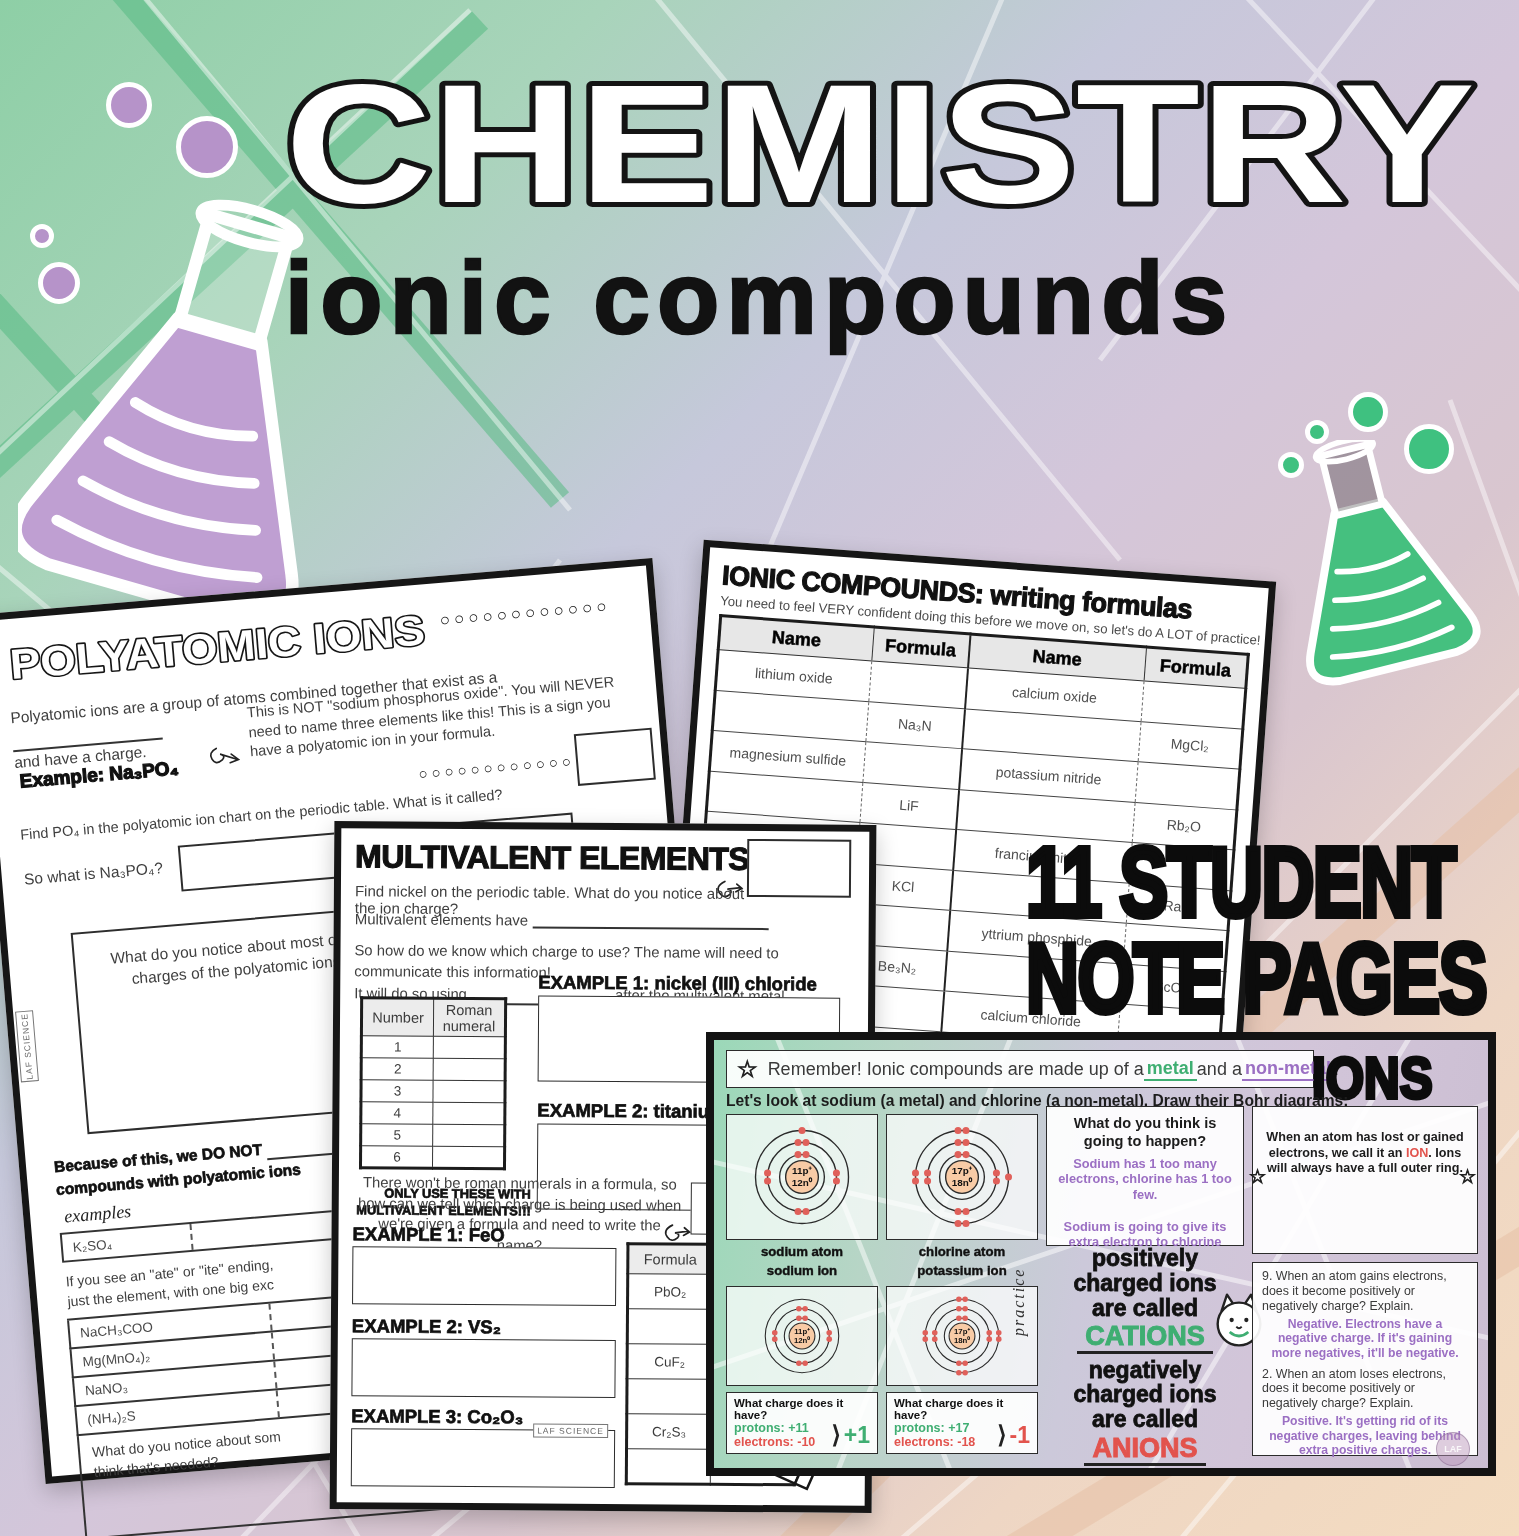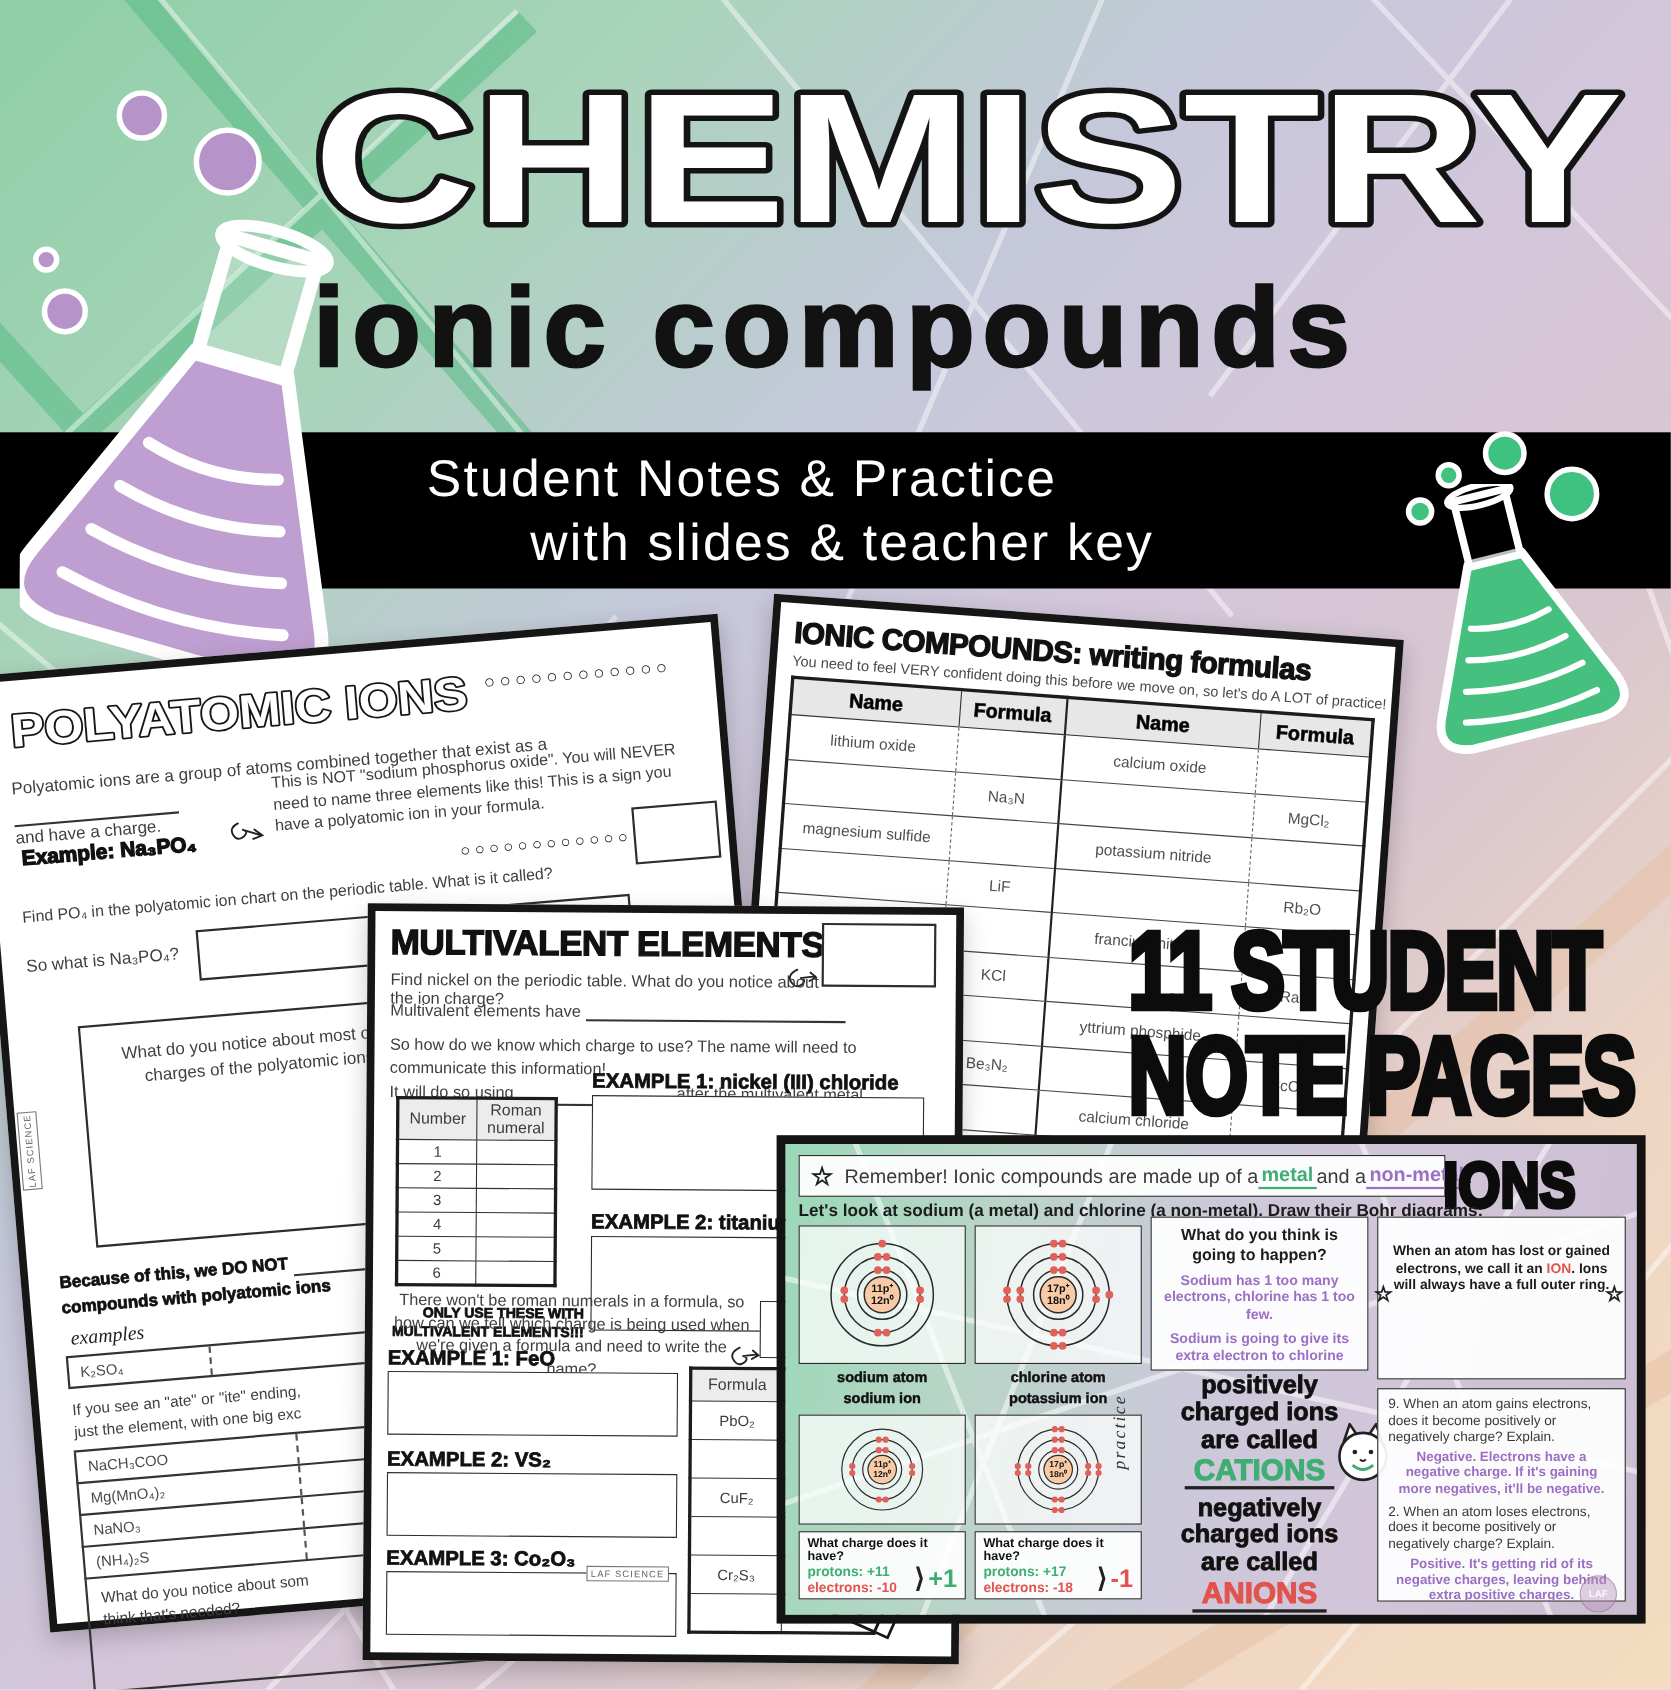--- a/index.html
+++ b/index.html
@@ -128,24 +128,20 @@
         <path d="M240,1540 L700,1060"></path>
       <path d="M430,1540 L960,1100"></path>
         <path d="M1530,680 L1090,1120"></path>
         <path d="M1530,1120 L1180,1540"></path>
       <path d="M900,1540 L1320,1180"></path>
         <path d="M560,560 L300,900"></path>
         <path d="M1450,400 L1530,620"></path>
     </g>
   </svg>
 
-  <div class="banner">
-    <div class="banner-text" style="left:388px; top:14px;">Student Notes &amp; Practice</div>
-    <div class="banner-text" style="left:482px; top:72px;">with slides &amp; teacher key</div>
-  </div>
 
   <svg class="chem-svg" width="1250" height="192">
     <text x="625" y="156" text-anchor="middle" textLength="1190" lengthAdjust="spacingAndGlyphs" font-family="Liberation Sans, sans-serif" font-size="168" font-weight="bold" fill="#ffffff" stroke="#141414" stroke-width="10" paint-order="stroke" stroke-linejoin="round">CHEMISTRY</text>
   </svg>
   <div class="subtitle">ionic compounds</div>
 
   <svg class="abs" style="left:18px; top:190px; z-index:2;" width="360" height="440" viewBox="0 0 200 245">
     <g transform="rotate(16 100 120)">
       <path d="M76,76 L124,76 L176,196 Q188,224 156,228 L44,228 Q12,224 24,196 Z" fill="#bf9fd2" stroke="#ffffff" stroke-width="7" stroke-linejoin="round"></path>
       <rect x="77" y="16" width="46" height="62" fill="rgba(255,255,255,0.18)" stroke="#ffffff" stroke-width="7"></rect>
@@ -526,21 +522,21 @@
             <circle cx="79.6" cy="126" r="4.1" fill="#e0605a"></circle>
             <circle cx="70.4" cy="126" r="4.1" fill="#e0605a"></circle>
             <circle cx="21" cy="76.6" r="4.1" fill="#e0605a"></circle>
             <circle cx="21" cy="67.4" r="4.1" fill="#e0605a"></circle>
             <circle cx="129" cy="72" r="4.1" fill="#e0605a"></circle>
           </svg></div>
 
     <div class="ion-box" style="left:332px; top:66px; width:198px; height:140px; text-align:center; padding:8px 10px;">
       <div style="font-size:14.6px; font-weight:700; color:#1c1c1c; line-height:1.2;">What do you think is going to happen?</div>
       <div class="purple" style="font-size:12.8px; font-weight:700; line-height:1.2; margin-top:6px;">Sodium has 1 too many electrons, chlorine has 1 too few.</div>
-      <div class="purple" style="font-size:12.8px; font-weight:700; line-height:1.2; margin-top:7px;">Sodium is going to give its extra electron to chlorine</div>
+      <div class="purple" style="font-size:12.8px; font-weight:700; line-height:1.2; margin-top:17px;">Sodium is going to give its extra electron to chlorine</div>
     </div>
 
     <div class="ion-box" style="left:538px; top:66px; width:226px; height:148px; text-align:center; padding:23px 9px; position:absolute;">
       <div style="font-size:12.6px; font-weight:700; color:#1c1c1c; line-height:1.24;">
         <span>When an atom has lost or gained electrons, we call it an </span><span class="red">ION</span><span>. Ions will always have a full outer ring.</span>
       </div>
       <span class="abs" style="left:-4px; top:58px; font-size:19px; -webkit-text-stroke:1px #222;">☆</span>
       <span class="abs" style="left:206px; top:58px; font-size:19px; -webkit-text-stroke:1px #222;">☆</span>
     </div>
 

